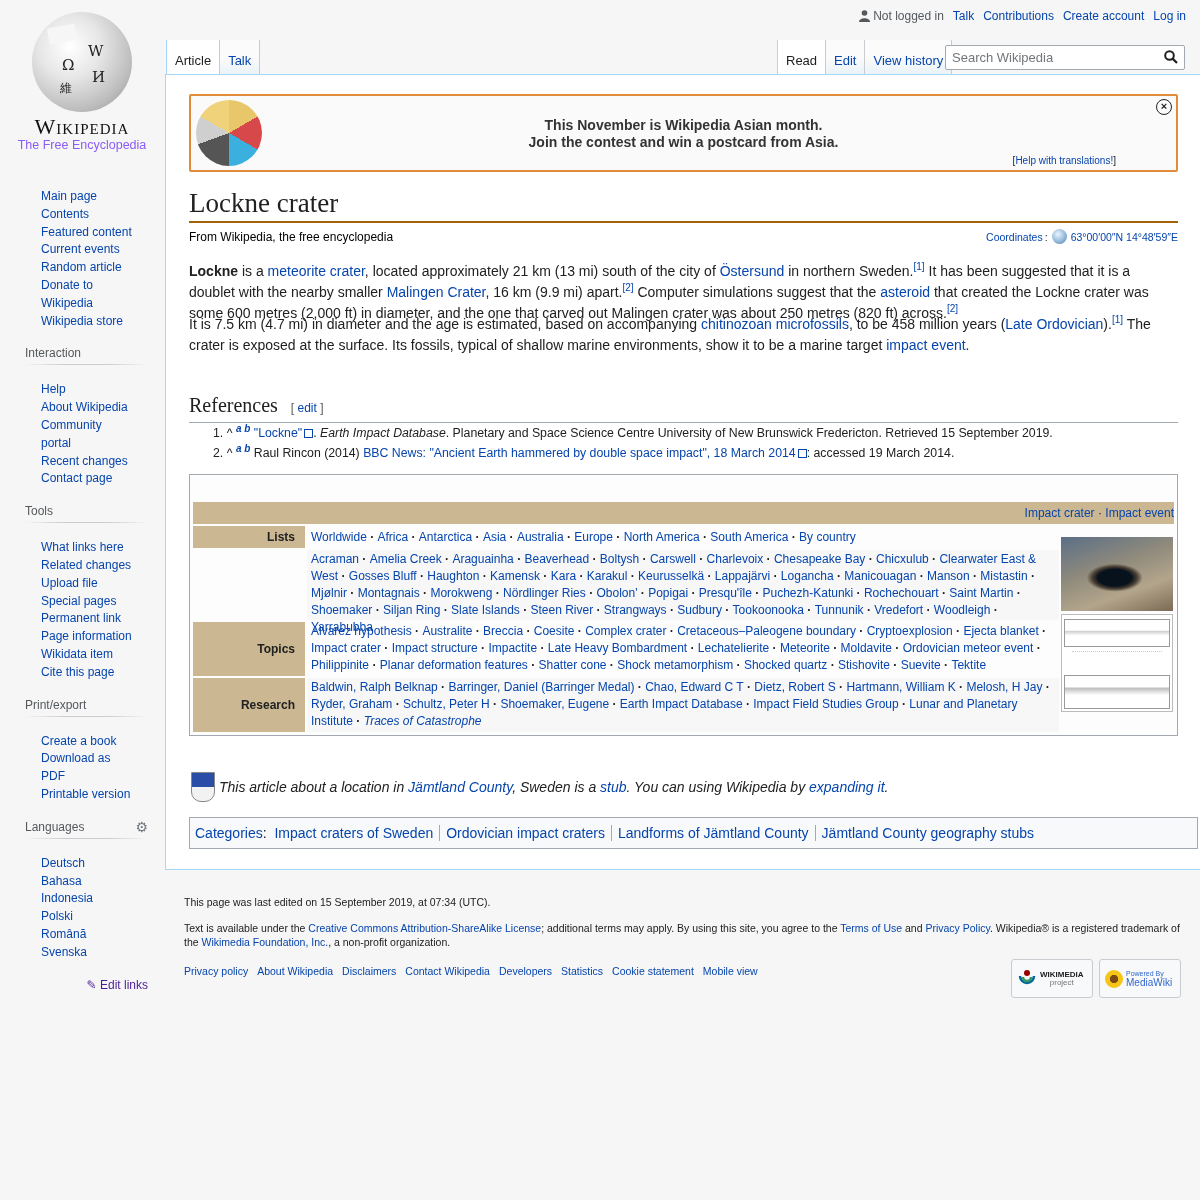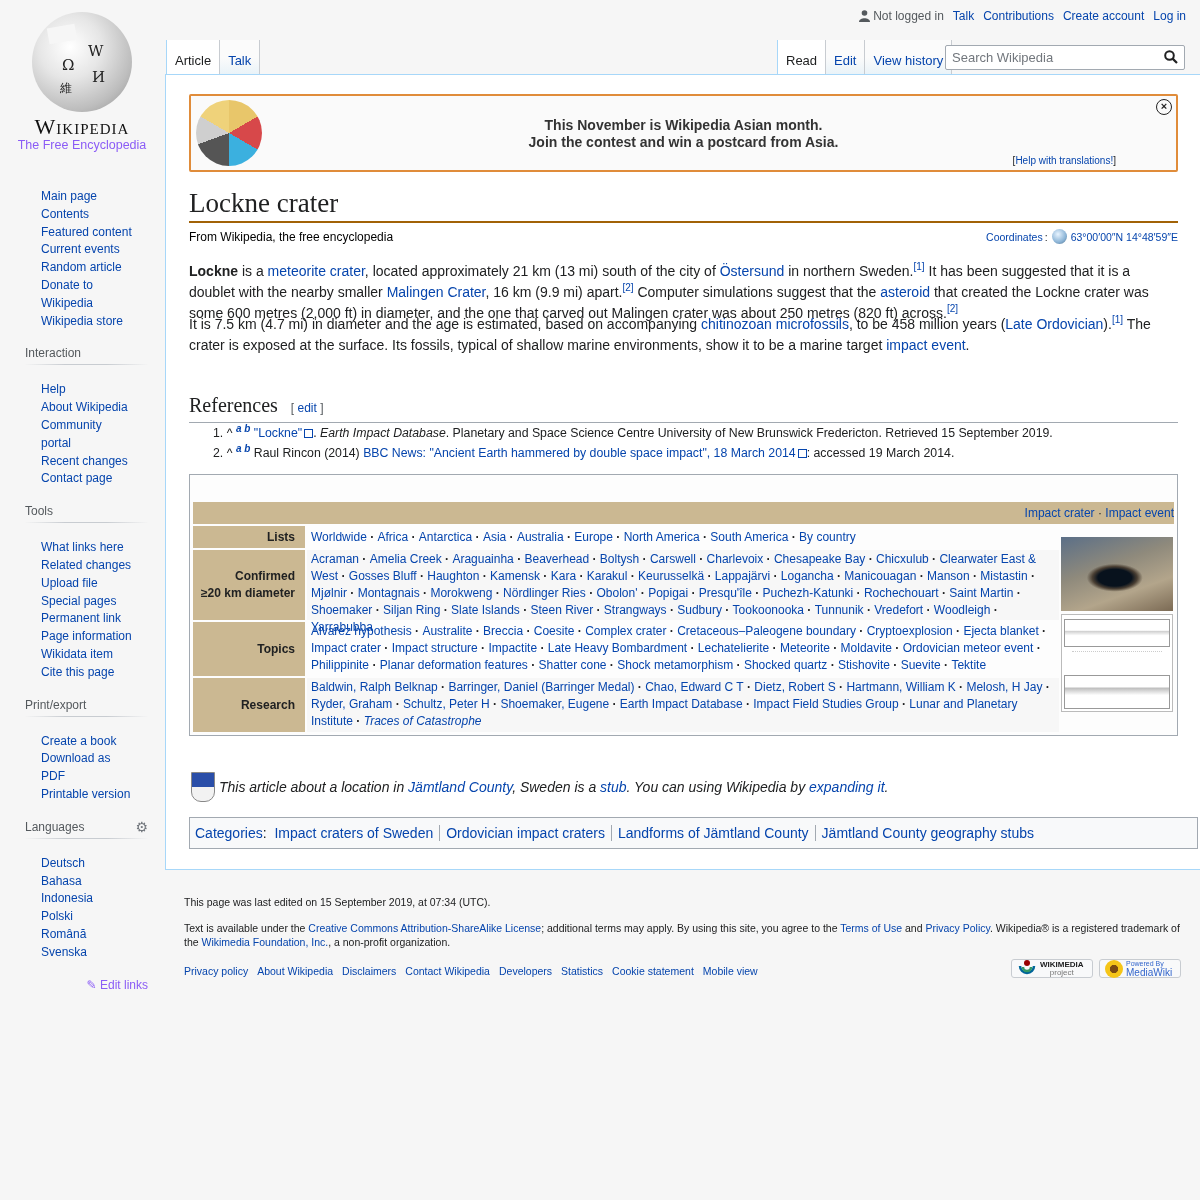--- a/index.html
+++ b/index.html
@@ -163,27 +163,27 @@
   #catlinks .item { padding: 0 6px; border-left: 1px solid #a2a9b1; }
   #catlinks .item.first { border-left: 0; padding-left: 4px; }
   
   #sidebar { position: absolute; left: 0; top: 172px; width: 165px; font-size: 12px; }
   .portal { margin-left: 25px; width: 123px; margin-bottom: 14px; }
   .portal h3 { font-size: 12px; font-weight: normal; color: #54595d; margin: 0 0 4px 0; padding-bottom: 4px;
     border-bottom: 1px solid; border-image: linear-gradient(to right, rgba(200,204,209,0) 0, #c8ccd1 33%, #c8ccd1 66%, rgba(200,204,209,0) 100%) 1; position: relative; }
   .portal ul { list-style: none; margin: 16px; padding: 0; }
   .portal li { line-height: 17.8px; }
   .gear { position: absolute; right: 0; top: -1px; color: #72777d; font-size: 14px; }
-  .editlinks { text-align: right; color: #8b5cf6; font-size: 12px; margin-top: 1px; }
+  .editlinks { text-align: right; color: #4c1d95; font-size: 12px; margin-top: 1px; }
   
   #footer { position: absolute; left: 184px; top: 895px; width: 1000px; font-size: 10.5px; color: #202122; }
   #footer p { margin: 0 0 12px 0; line-height: 14px; }
   #footer-places { display: flex; gap: 9px; font-size: 10.5px; margin-top: 16px; }
   .badge {
-    position: absolute; top: 959px; height: 19px; border: 1px solid #c8ccd1; border-radius: 3px; background: #f8f9fa;
+    position: absolute; top: 959px; height: 39px; border: 1px solid #c8ccd1; border-radius: 3px; background: #f8f9fa;
     font-size: 8px; display: flex; align-items: center; gap: 3px; padding: 0 5px;
   }
 </style>
 </head>
 <body>
 
 <div id="logo">
   <div class="globe">
     <div class="gap"></div>
     <span style="left:30px;top:44px;">Ω</span>
@@ -276,23 +276,20 @@
   <div id="navbox">
     <div class="nb-sub">
       <a>Impact crater</a> · <a>Impact event</a>
     </div>
 
     <div class="nb-row" style="top:51px;height:22px;">
       <div class="nb-group">Lists</div>
       <div class="nb-list" id="list-0" style="padding-top:3px;"><a>Worldwide</a><span class="sep"> · </span><a>Africa</a><span class="sep"> · </span><a>Antarctica</a><span class="sep"> · </span><a>Asia</a><span class="sep"> · </span><a>Australia</a><span class="sep"> · </span><a>Europe</a><span class="sep"> · </span><a>North America</a><span class="sep"> · </span><a>South America</a><span class="sep"> · </span><a>By country</a></div>
     </div>
     <div class="nb-row" style="top:75px;height:70px;">
-      <div class="nb-group" style="padding-left:4px;text-align:right;">
-          <span>Confirmed<br>≥20 km diameter</span>
-        </div>
       <div class="nb-list even" id="list-1"><a>Acraman</a><span class="sep"> · </span><a>Amelia Creek</a><span class="sep"> · </span><a>Araguainha</a><span class="sep"> · </span><a>Beaverhead</a><span class="sep"> · </span><a>Boltysh</a><span class="sep"> · </span><a>Carswell</a><span class="sep"> · </span><a>Charlevoix</a><span class="sep"> · </span><a>Chesapeake Bay</a><span class="sep"> · </span><a>Chicxulub</a><span class="sep"> · </span><a>Clearwater East &amp; West</a><span class="sep"> · </span><a>Gosses Bluff</a><span class="sep"> · </span><a>Haughton</a><span class="sep"> · </span><a>Kamensk</a><span class="sep"> · </span><a>Kara</a><span class="sep"> · </span><a>Karakul</a><span class="sep"> · </span><a>Keurusselkä</a><span class="sep"> · </span><a>Lappajärvi</a><span class="sep"> · </span><a>Logancha</a><span class="sep"> · </span><a>Manicouagan</a><span class="sep"> · </span><a>Manson</a><span class="sep"> · </span><a>Mistastin</a><span class="sep"> · </span><a>Mjølnir</a><span class="sep"> · </span><a>Montagnais</a><span class="sep"> · </span><a>Morokweng</a><span class="sep"> · </span><a>Nördlinger Ries</a><span class="sep"> · </span><a>Obolon'</a><span class="sep"> · </span><a>Popigai</a><span class="sep"> · </span><a>Presqu'île</a><span class="sep"> · </span><a>Puchezh-Katunki</a><span class="sep"> · </span><a>Rochechouart</a><span class="sep"> · </span><a>Saint Martin</a><span class="sep"> · </span><a>Shoemaker</a><span class="sep"> · </span><a>Siljan Ring</a><span class="sep"> · </span><a>Slate Islands</a><span class="sep"> · </span><a>Steen River</a><span class="sep"> · </span><a>Strangways</a><span class="sep"> · </span><a>Sudbury</a><span class="sep"> · </span><a>Tookoonooka</a><span class="sep"> · </span><a>Tunnunik</a><span class="sep"> · </span><a>Vredefort</a><span class="sep"> · </span><a>Woodleigh</a><span class="sep"> · </span><a>Yarrabubba</a></div>
     </div>
     <div class="nb-row" style="top:147px;height:54px;">
       <div class="nb-group">Topics</div>
       <div class="nb-list" id="list-2"><a>Alvarez hypothesis</a><span class="sep"> · </span><a>Australite</a><span class="sep"> · </span><a>Breccia</a><span class="sep"> · </span><a>Coesite</a><span class="sep"> · </span><a>Complex crater</a><span class="sep"> · </span><a>Cretaceous–Paleogene boundary</a><span class="sep"> · </span><a>Cryptoexplosion</a><span class="sep"> · </span><a>Ejecta blanket</a><span class="sep"> · </span><a>Impact crater</a><span class="sep"> · </span><a>Impact structure</a><span class="sep"> · </span><a>Impactite</a><span class="sep"> · </span><a>Late Heavy Bombardment</a><span class="sep"> · </span><a>Lechatelierite</a><span class="sep"> · </span><a>Meteorite</a><span class="sep"> · </span><a>Moldavite</a><span class="sep"> · </span><a>Ordovician meteor event</a><span class="sep"> · </span><a>Philippinite</a><span class="sep"> · </span><a>Planar deformation features</a><span class="sep"> · </span><a>Shatter cone</a><span class="sep"> · </span><a>Shock metamorphism</a><span class="sep"> · </span><a>Shocked quartz</a><span class="sep"> · </span><a>Stishovite</a><span class="sep"> · </span><a>Suevite</a><span class="sep"> · </span><a>Tektite</a></div>
     </div>
     <div class="nb-row" style="top:203px;height:54px;">
       <div class="nb-group">Research</div>
       <div class="nb-list even" id="list-3"><a>Baldwin, Ralph Belknap</a><span class="sep"> · </span><a>Barringer, Daniel (Barringer Medal)</a><span class="sep"> · </span><a>Chao, Edward C T</a><span class="sep"> · </span><a>Dietz, Robert S</a><span class="sep"> · </span><a>Hartmann, William K</a><span class="sep"> · </span><a>Melosh, H Jay</a><span class="sep"> · </span><a>Ryder, Graham</a><span class="sep"> · </span><a>Schultz, Peter H</a><span class="sep"> · </span><a>Shoemaker, Eugene</a><span class="sep"> · </span><a>Earth Impact Database</a><span class="sep"> · </span><a>Impact Field Studies Group</a><span class="sep"> · </span><a>Lunar and Planetary Institute</a><span class="sep"> · </span><a style="font-style: italic;">Traces of Catastrophe</a></div>
     </div>

